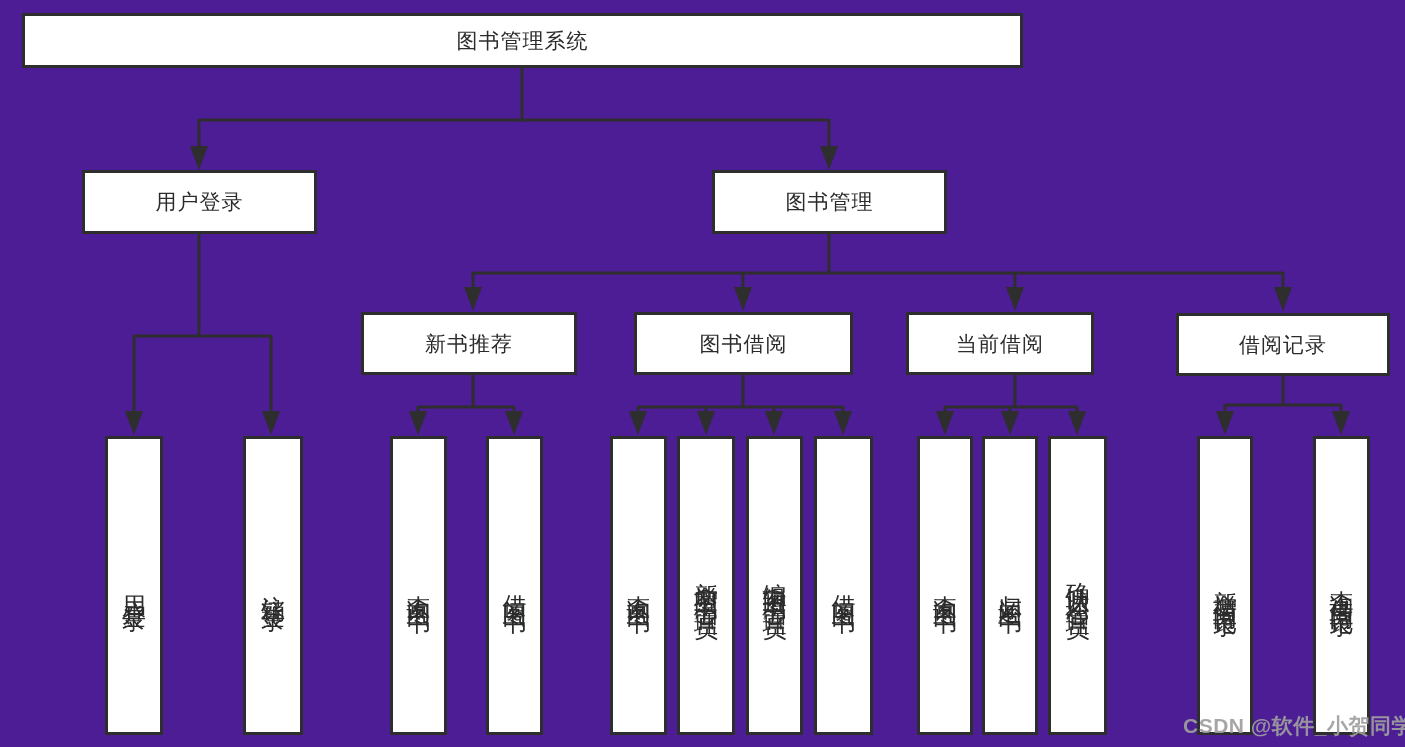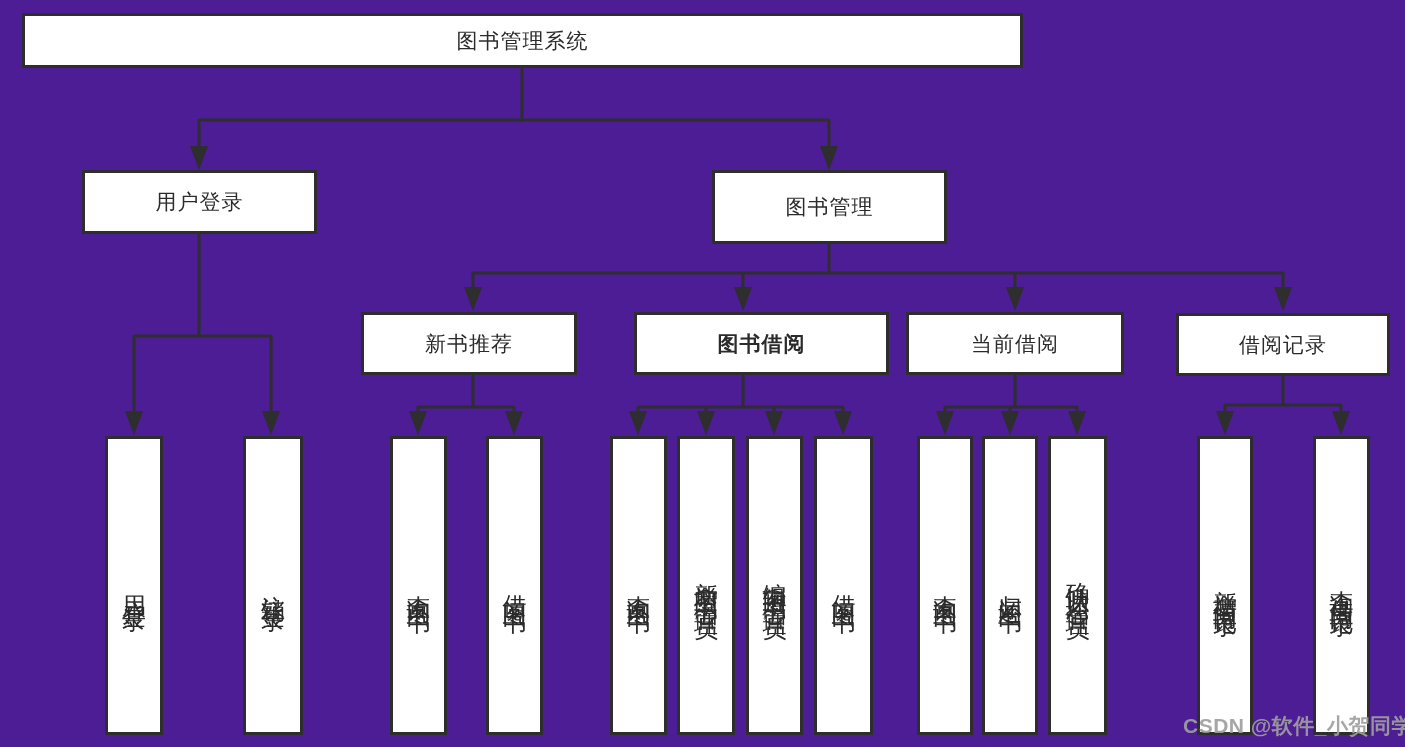--- a/index.html
+++ b/index.html
@@ -104,31 +104,31 @@
     <polygon class="ah" points="1332,411 1350,411 1341,435"></polygon>
   </svg>
 
   <div class="node h" style="left:22px; top:13px; width:1001px; height:55px;">
     <span>图书管理系统</span>
   </div>
 
   <div class="node h" style="left:82px; top:170px; width:235px; height:64px;">
     <span>用户登录</span>
   </div>
-  <div class="node h" style="left:712px; top:170px; width:235px; height:74px;">
+  <div class="node h" style="left:712px; top:170px; width:235px; height:64px;">
     <span>图书管理</span>
   </div>
 
   <div class="node h" style="left:361px; top:312px; width:216px; height:63px;">
     <span>新书推荐</span>
   </div>
-  <div class="node h" style="left:634px; top:312px; width:255px; height:63px;font-weight:bold;">
+  <div class="node h" style="left:634px; top:312px; width:219px; height:63px;">
     <span>图书借阅</span>
   </div>
-  <div class="node h" style="left:906px; top:312px; width:218px; height:63px;">
+  <div class="node h" style="left:906px; top:312px; width:188px; height:63px;">
     <span>当前借阅</span>
   </div>
   <div class="node h" style="left:1176px; top:313px; width:214px; height:63px;">
     <span>借阅记录</span>
   </div>
 
   <div class="node v" style="left:105px; top:436px; width:58px; height:299px;">
     <span>用户登录</span>
   </div>
   <div class="node v" style="left:243px; top:436px; width:60px; height:299px;">

